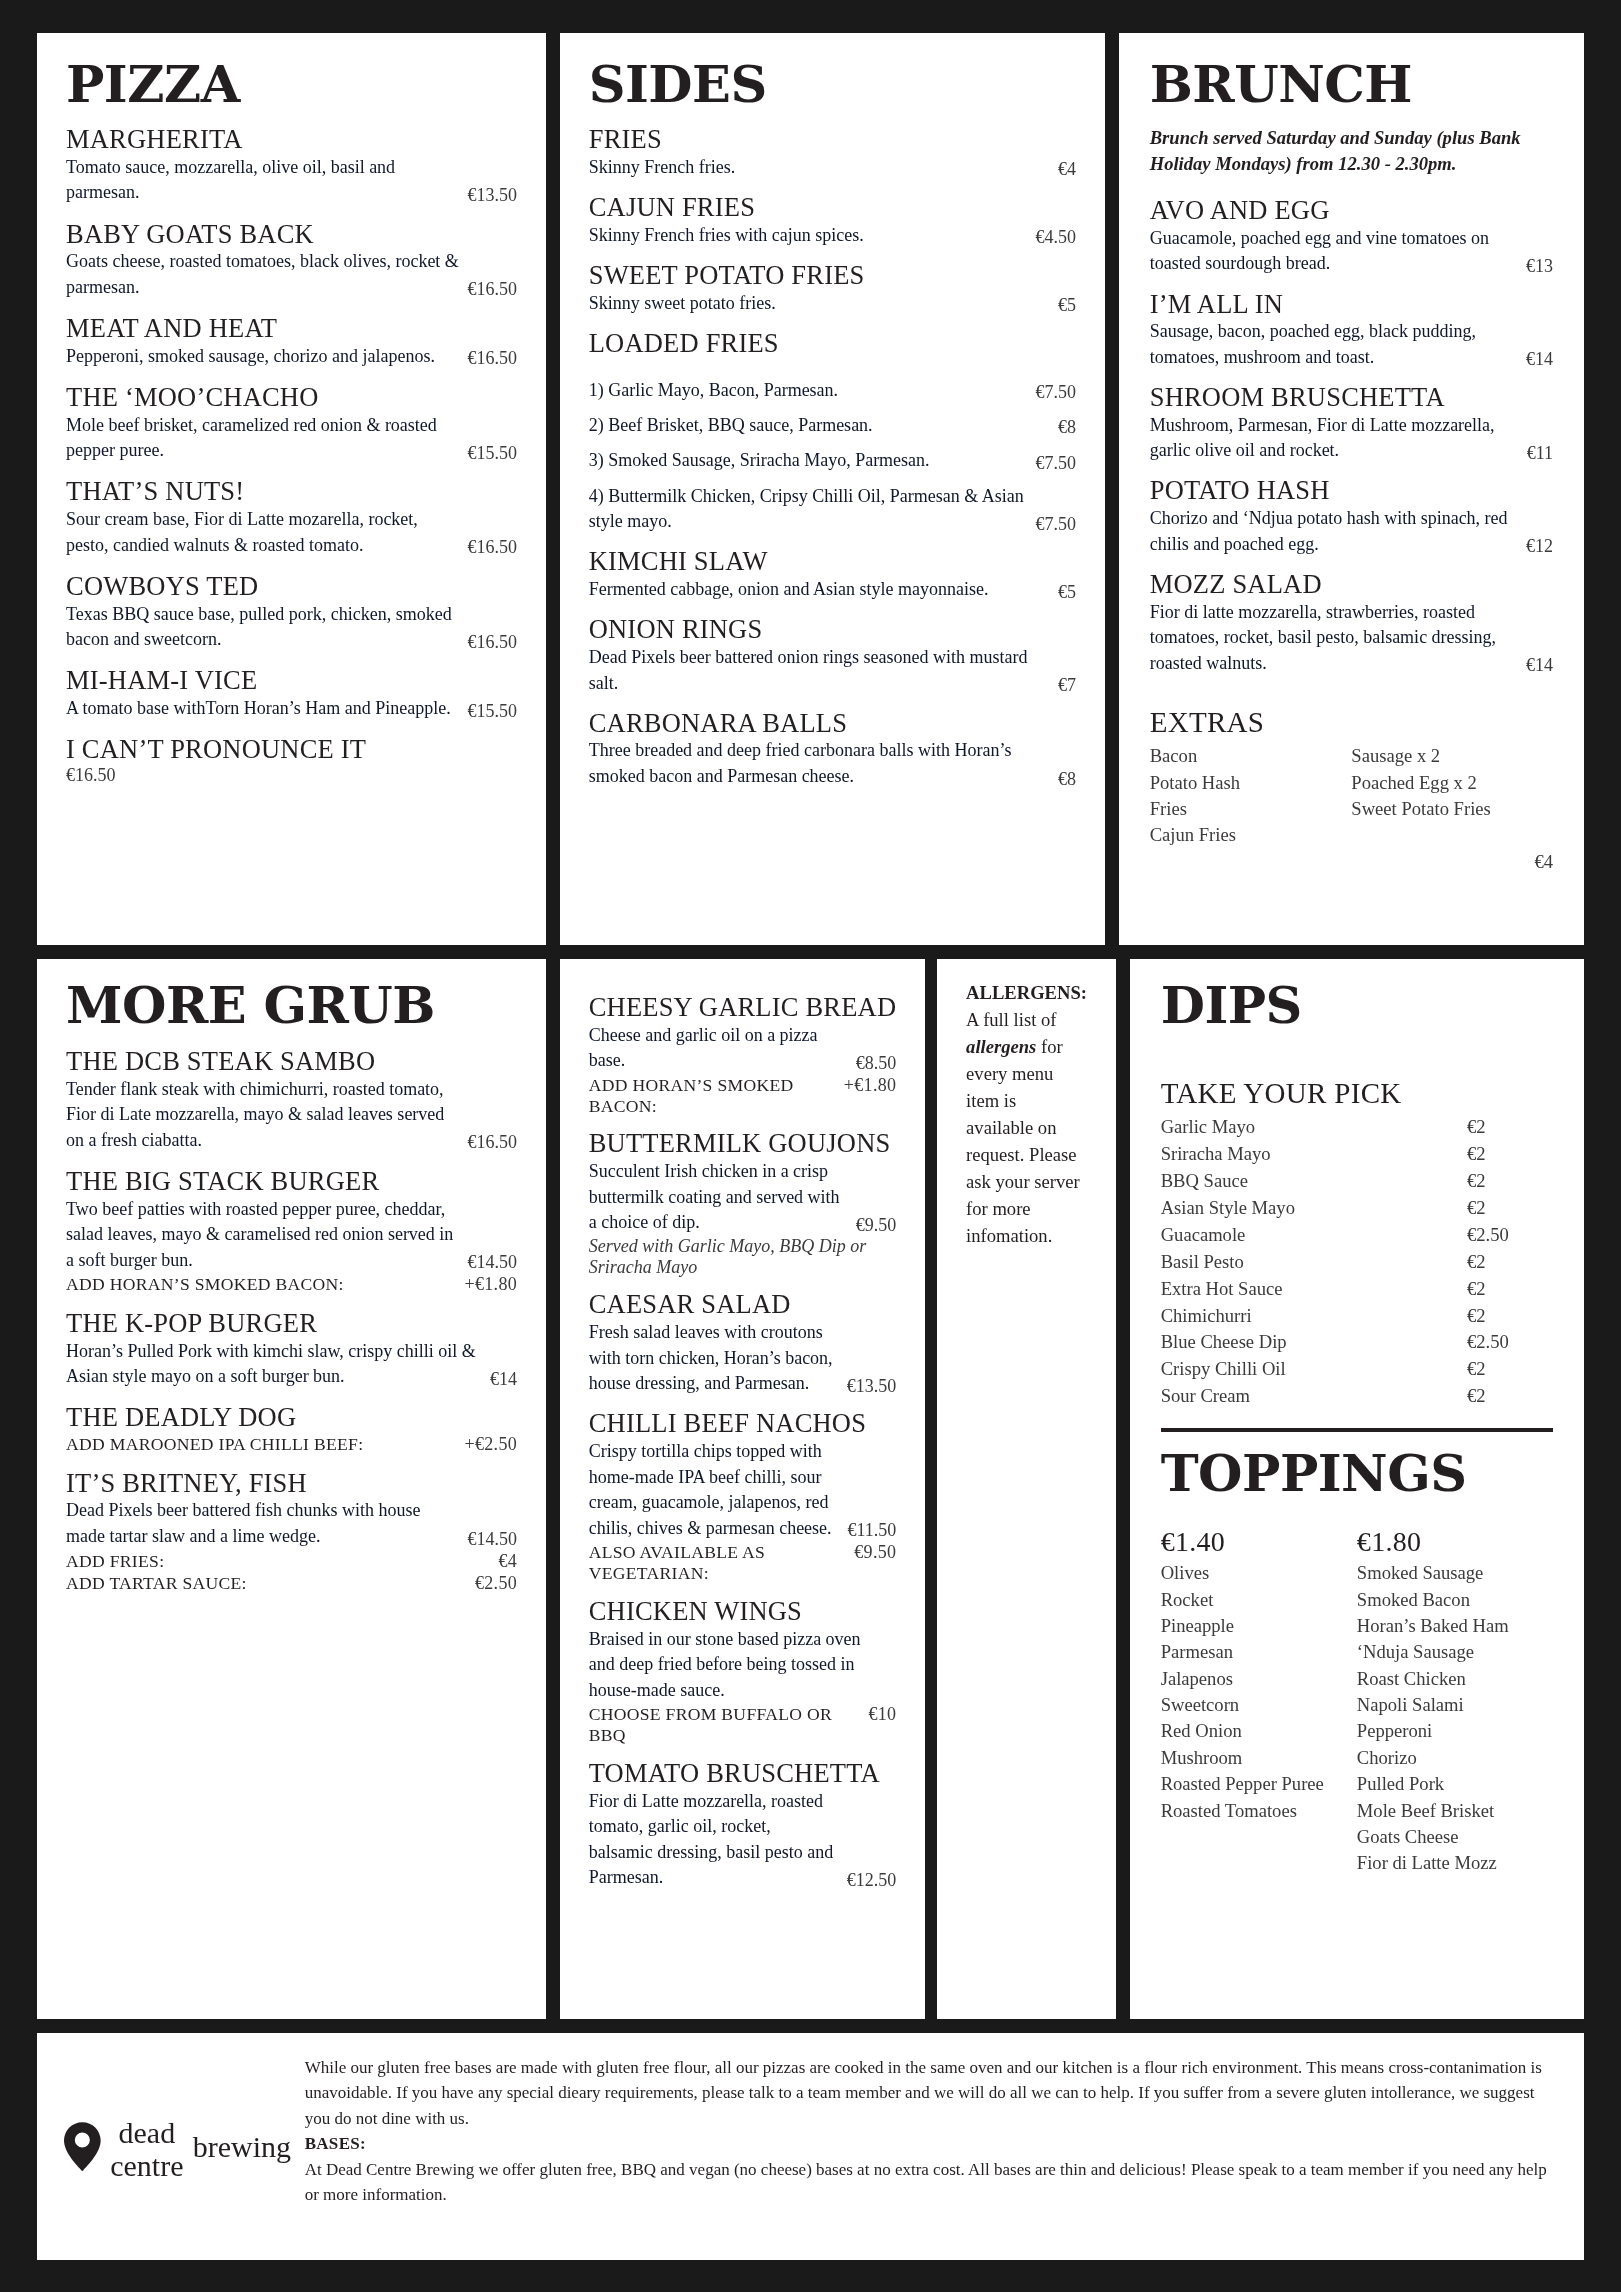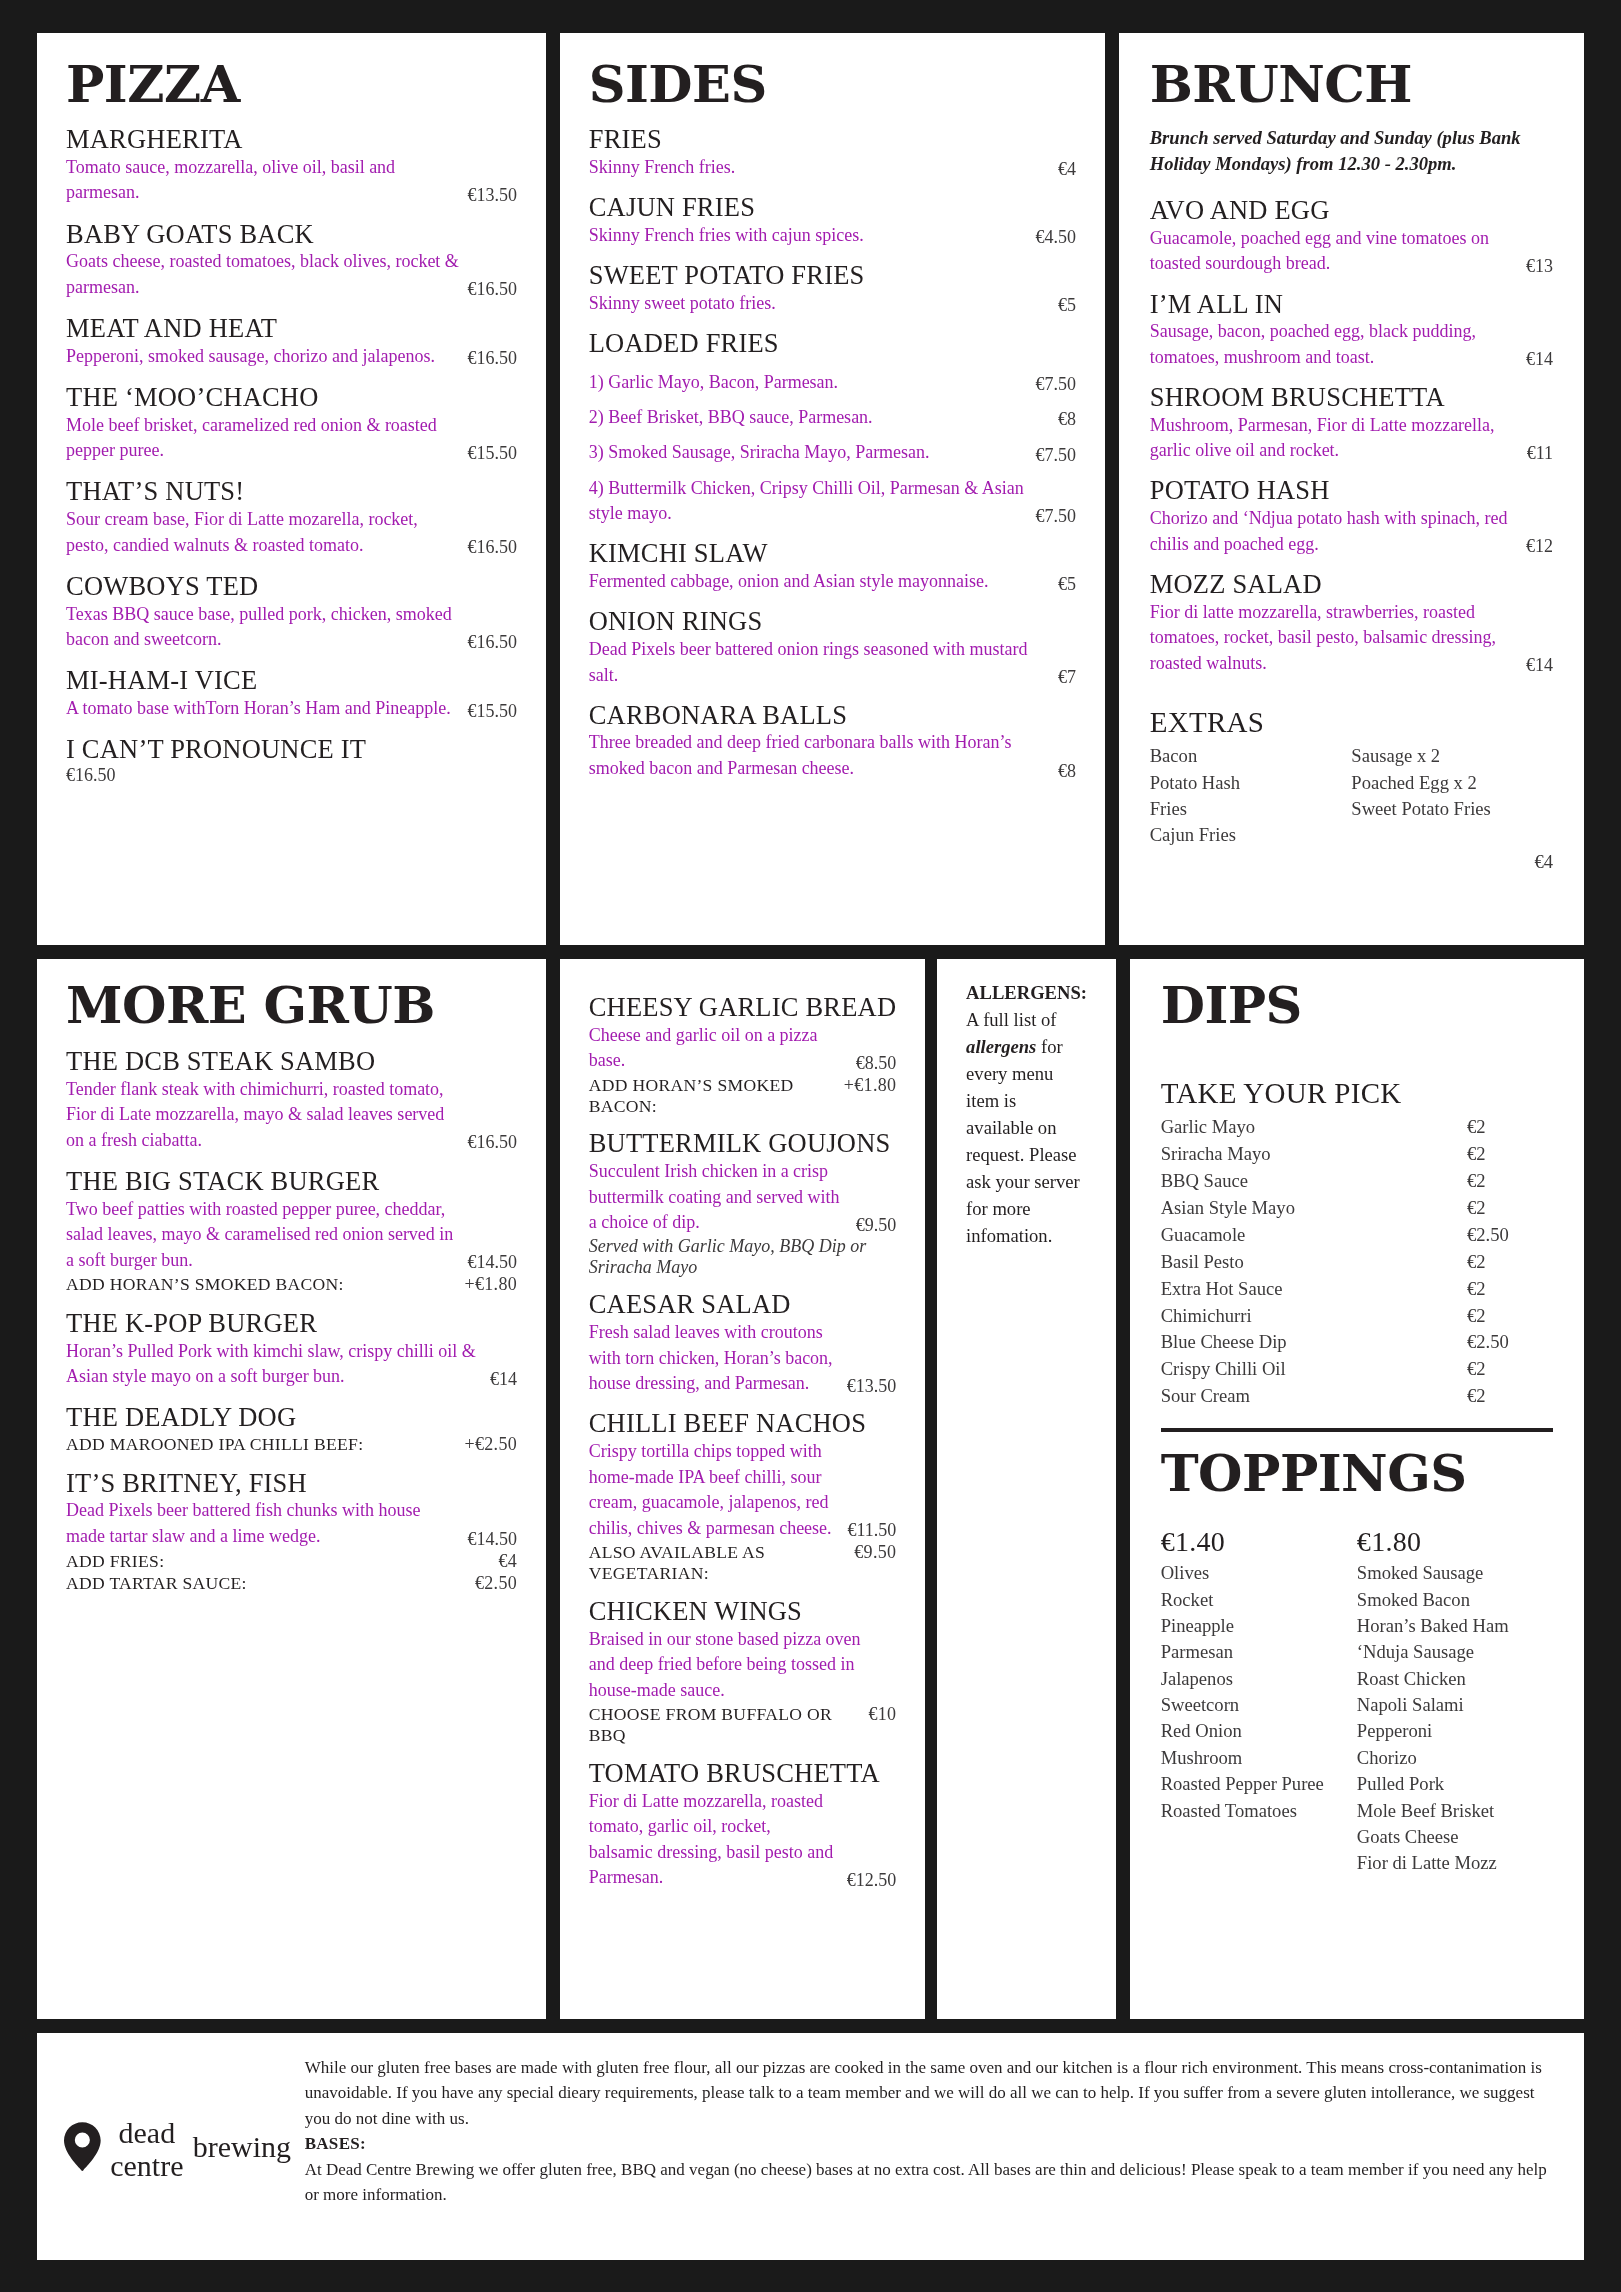--- a/index.html
+++ b/index.html
@@ -42,21 +42,21 @@
     letter-spacing: 0.2px;
     line-height: 1.12;
     margin-top: 12.7px;
     white-space: nowrap;
   }
   .col-pizza .item-name, .col-grub .item-name { margin-top: 13.7px; }
   .desc-row { display: flex; align-items: flex-end; }
   .desc {
     font-size: 18px;
     line-height: 1.42;
-    color: #a21caf;
+    color: #0f172a;
     flex: 1 1 auto;
     padding-right: 7.8px;
   }
   .price {
     font-size: 18px;
     color: #3c3a3b;
     white-space: nowrap;
     text-align: right;
     flex: 0 0 auto;
   }
@@ -191,21 +191,21 @@
           <div class="menu-item">
             <div class="item-name">SWEET POTATO FRIES</div>
             <div class="desc-row">
               <div class="desc">Skinny sweet potato fries.</div>
               <div class="price">€5</div>
             </div>
           </div>
         </div>
       <div class="item-name">LOADED FRIES</div>
       <div id="sides-loaded">
-          <div class="desc-row" style="margin-top: 11px;">
+          <div class="desc-row" style="margin-top: 19px;">
             <div class="desc">1) Garlic Mayo, Bacon, Parmesan.</div>
             <div class="price">€7.50</div>
           </div>
           <div class="desc-row" style="margin-top: 9.8px;">
             <div class="desc">2) Beef Brisket, BBQ sauce, Parmesan.</div>
             <div class="price">€8</div>
           </div>
           <div class="desc-row" style="margin-top: 9.8px;">
             <div class="desc">3) Smoked Sausage, Sriracha Mayo, Parmesan.</div>
             <div class="price">€7.50</div>

